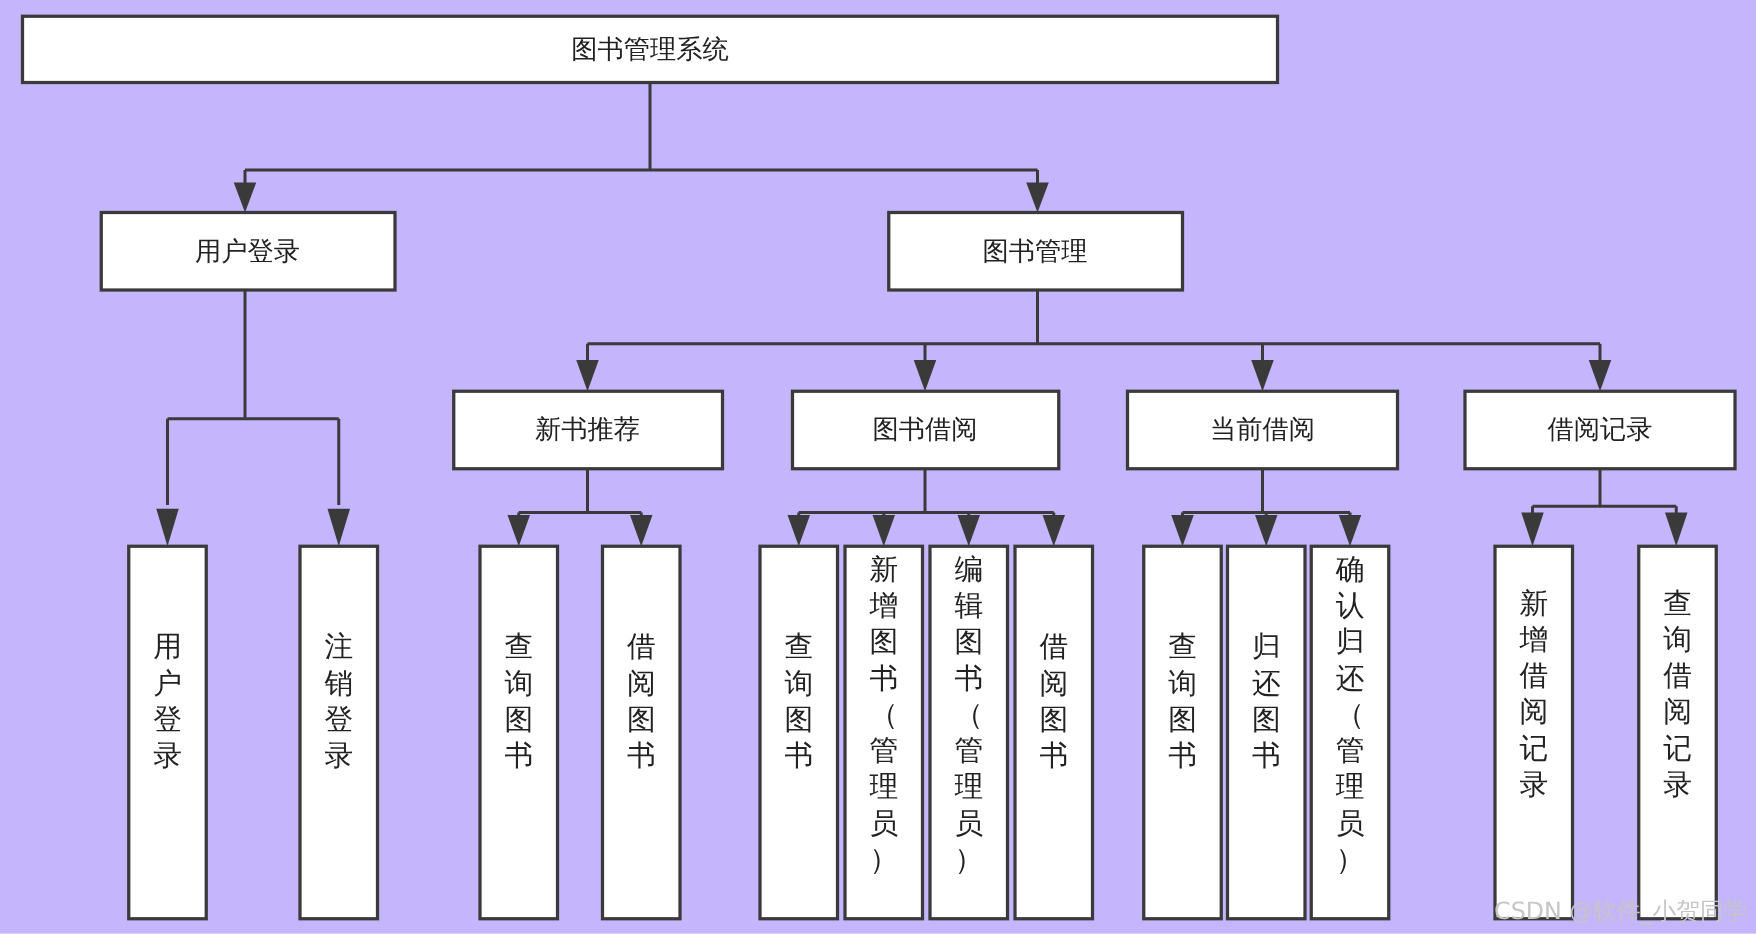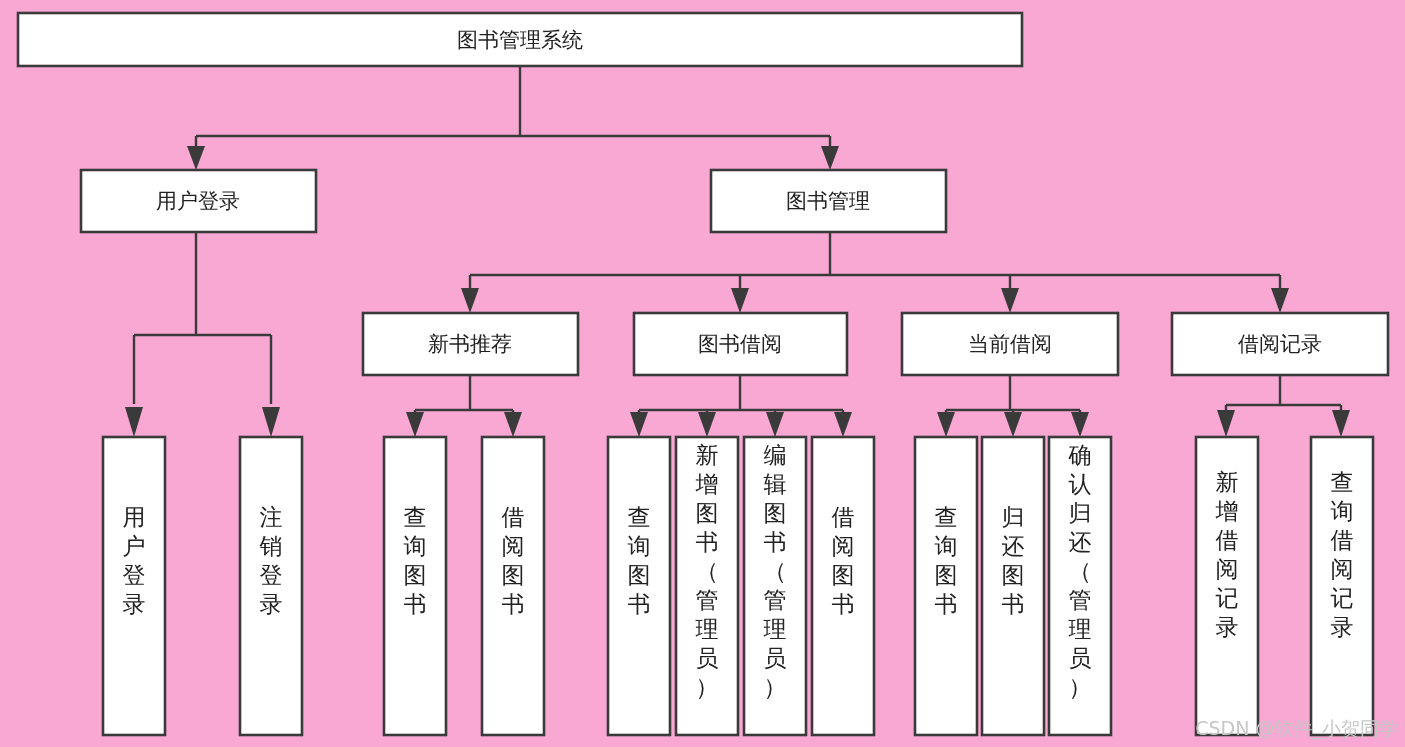--- a/index.html
+++ b/index.html
@@ -7,21 +7,21 @@
     padding: 0;
     background: #ffffff;
   }
   body {
     font-family: "DejaVu Sans", "Liberation Sans", sans-serif;
   }
   #diagram-root {
     position: relative;
     width: 1405px;
     height: 747px;
-    background: #f9a8d4;
+    background: #c4b5fd;
     overflow: hidden;
   }
   svg.diagram-canvas {
     position: absolute;
     left: 0;
     top: 0;
     width: 1405px;
     height: 747px;
   }
   .node-box {

